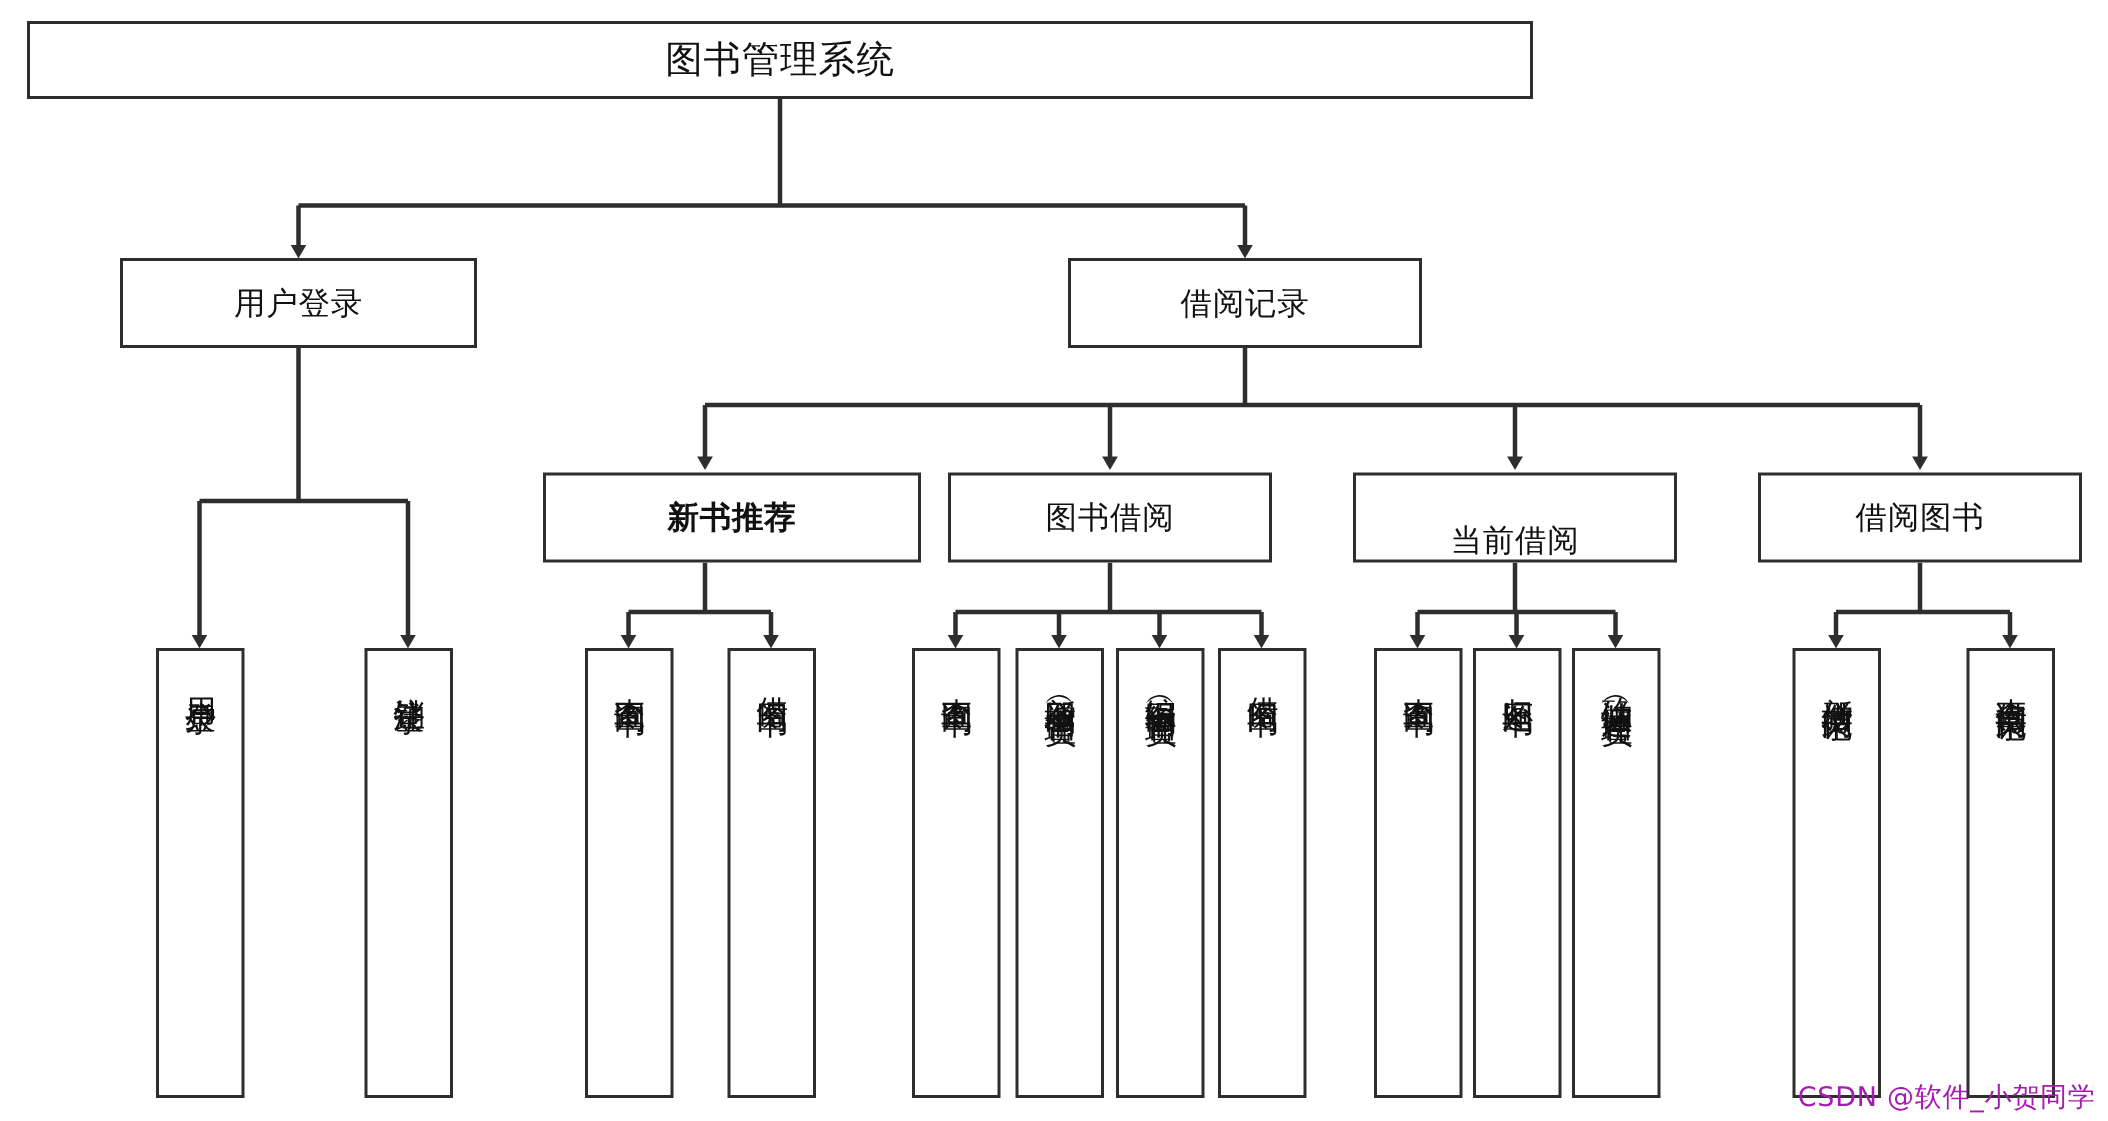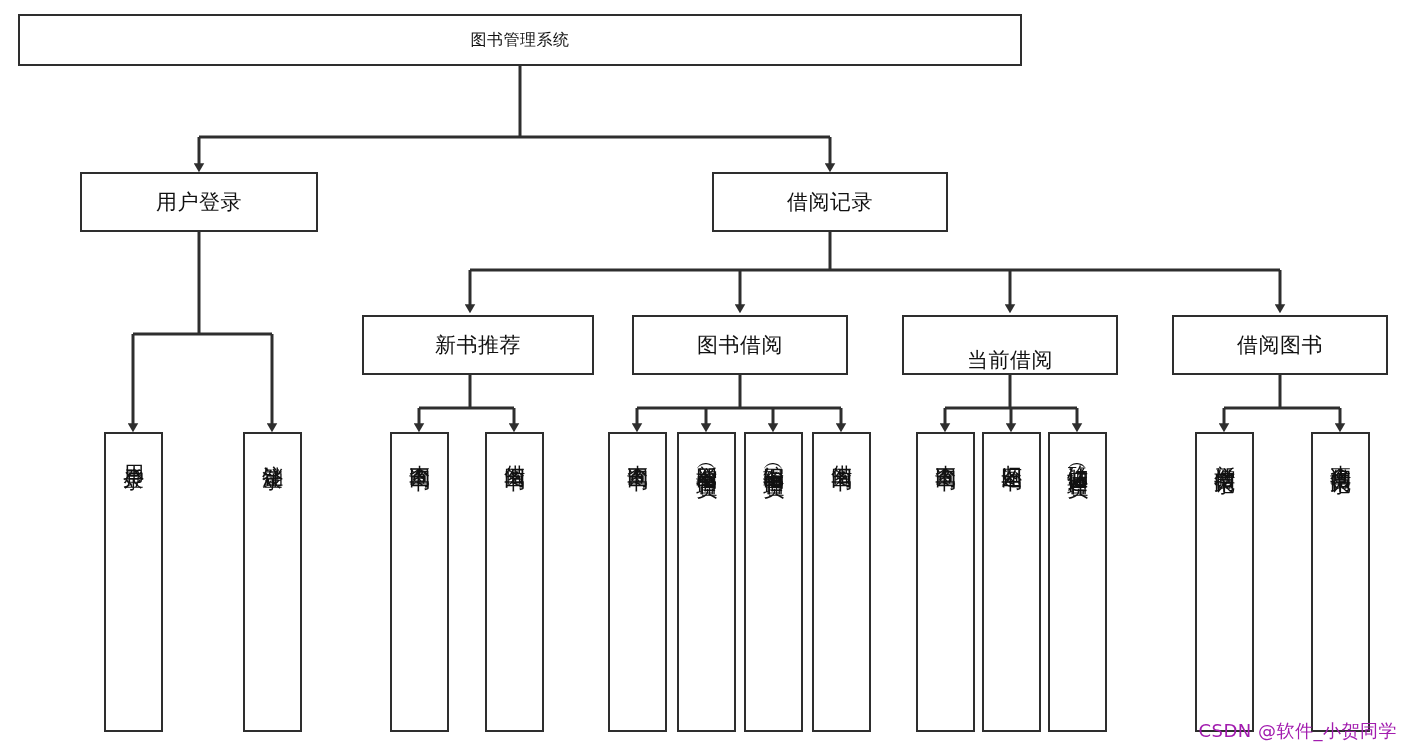--- a/index.html
+++ b/index.html
@@ -41,21 +41,21 @@
     overflow: hidden;
   }
   .node-label {
     color: #111111;
     font-size: 21px;
     line-height: 1.25;
     letter-spacing: 0.5px;
     white-space: nowrap;
     text-align: center;
   }
-  .node-box.root .node-label { font-size: 16px; }
+  .node-box.root .node-label { font-size: 25px; }
   .node-box.level2 .node-label { font-size: 21px; }
 
   
   .node-box.leaf {
     align-items: flex-start;
     justify-content: center;
     padding-top: 14px;
   }
   .node-box.leaf .node-label {
     writing-mode: vertical-rl;
@@ -140,21 +140,21 @@
     <span class="node-label">图书管理系统</span>
   </div>
 
   <div class="node-box level2" style="left:80px; top:172px; width:238px; height:60px;">
     <span class="node-label">用户登录</span>
   </div>
   <div class="node-box level2" style="left:712px; top:172px; width:236px; height:60px;">
     <span class="node-label">借阅记录</span>
   </div>
 
-  <div class="node-box level2" style="left:362px; top:315px; width:232px; height:60px;">
+  <div class="node-box level2" style="left:362px; top:315px; width:252px; height:60px;font-weight:bold;">
     <span class="node-label">新书推荐</span>
   </div>
   <div class="node-box level2" style="left:632px; top:315px; width:216px; height:60px;">
     <span class="node-label">图书借阅</span>
   </div>
   <div class="node-box level2" style="left:902px; top:315px; width:216px; height:60px;align-items:flex-end;">
     <span class="node-label">当前借阅</span>
   </div>
   <div class="node-box level2" style="left:1172px; top:315px; width:216px; height:60px;">
     <span class="node-label">借阅图书</span>

